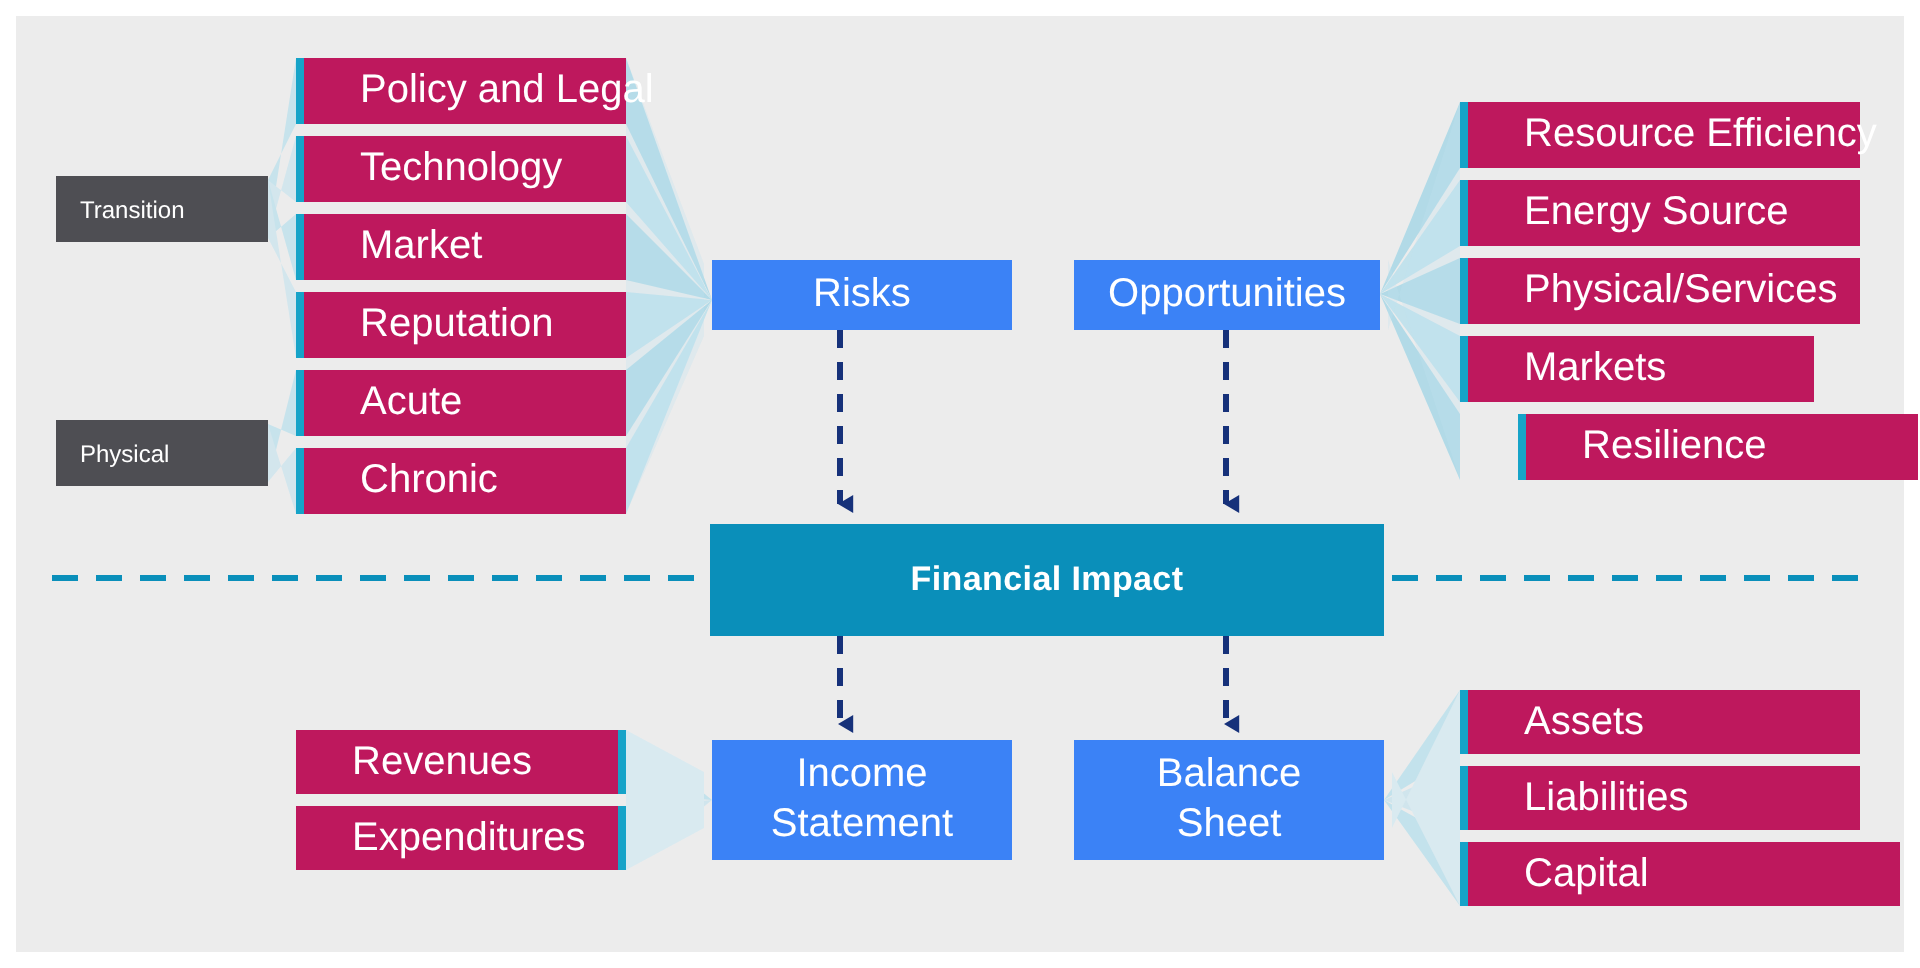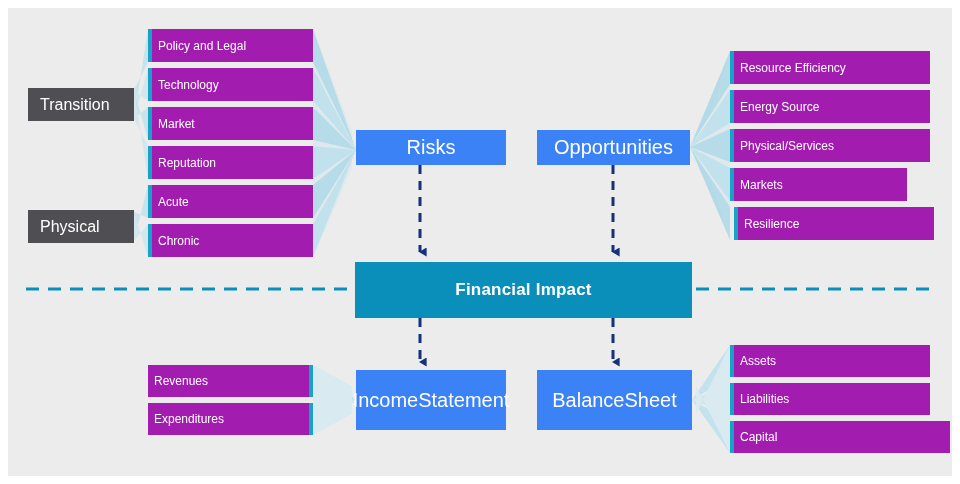--- a/index.html
+++ b/index.html
@@ -37,40 +37,41 @@
   }
   .box {
     position: absolute;
     box-sizing: border-box;
     display: flex;
     align-items: center;
     color: #ffffff;
     white-space: nowrap;
   }
   .gray-box {
-    background: #a21caf;
-    font-size: 12px;
-    padding-left: 6px;
+    background: #be185d;
+    font-size: 20px;
+    padding-left: 28px;
     border-left: 4px solid #16a3c8;
     justify-content: flex-start;
   }
   .cat-box {
     background: #4e4e53;
-    font-size: 16px;
+    font-size: 12px;
     padding-left: 12px;
     justify-content: flex-start;
   }
   .navy-box {
     background: #3b82f6;
     font-size: 20px;
     justify-content: center;
     text-align: center;
     line-height: 1.25;
   }
   .navy-box.two-line {
+    flex-direction: column;
     justify-content: center;
   }
   .teal-box {
     background: #0a8fba;
     font-size: 17px;
     font-weight: bold;
     justify-content: center;
     letter-spacing: 0.2px;
   }
 </style>
@@ -176,21 +177,21 @@
   </div>
   <div class="box gray-box" style="left:730px; top:90px; width:200px; height:33px;">
     <span>Energy Source</span>
   </div>
   <div class="box gray-box" style="left:730px; top:129px; width:200px; height:33px;">
     <span>Physical/Services</span>
   </div>
   <div class="box gray-box" style="left:730px; top:168px; width:177px; height:33px;">
     <span>Markets</span>
   </div>
-  <div class="box gray-box" style="left:734px; top:207px; width:200px; height:33px;">
+  <div class="box gray-box" style="left:759px; top:207px; width:200px; height:33px;">
     <span>Resilience</span>
   </div>
 
   <div class="box navy-box" style="left:356px; top:130px; width:150px; height:35px;">
     <span>Risks</span>
   </div>
   <div class="box navy-box" style="left:537px; top:130px; width:153px; height:35px;">
     <span>Opportunities</span>
   </div>
   <div class="box teal-box" style="left:355px; top:262px; width:337px; height:56px;">

